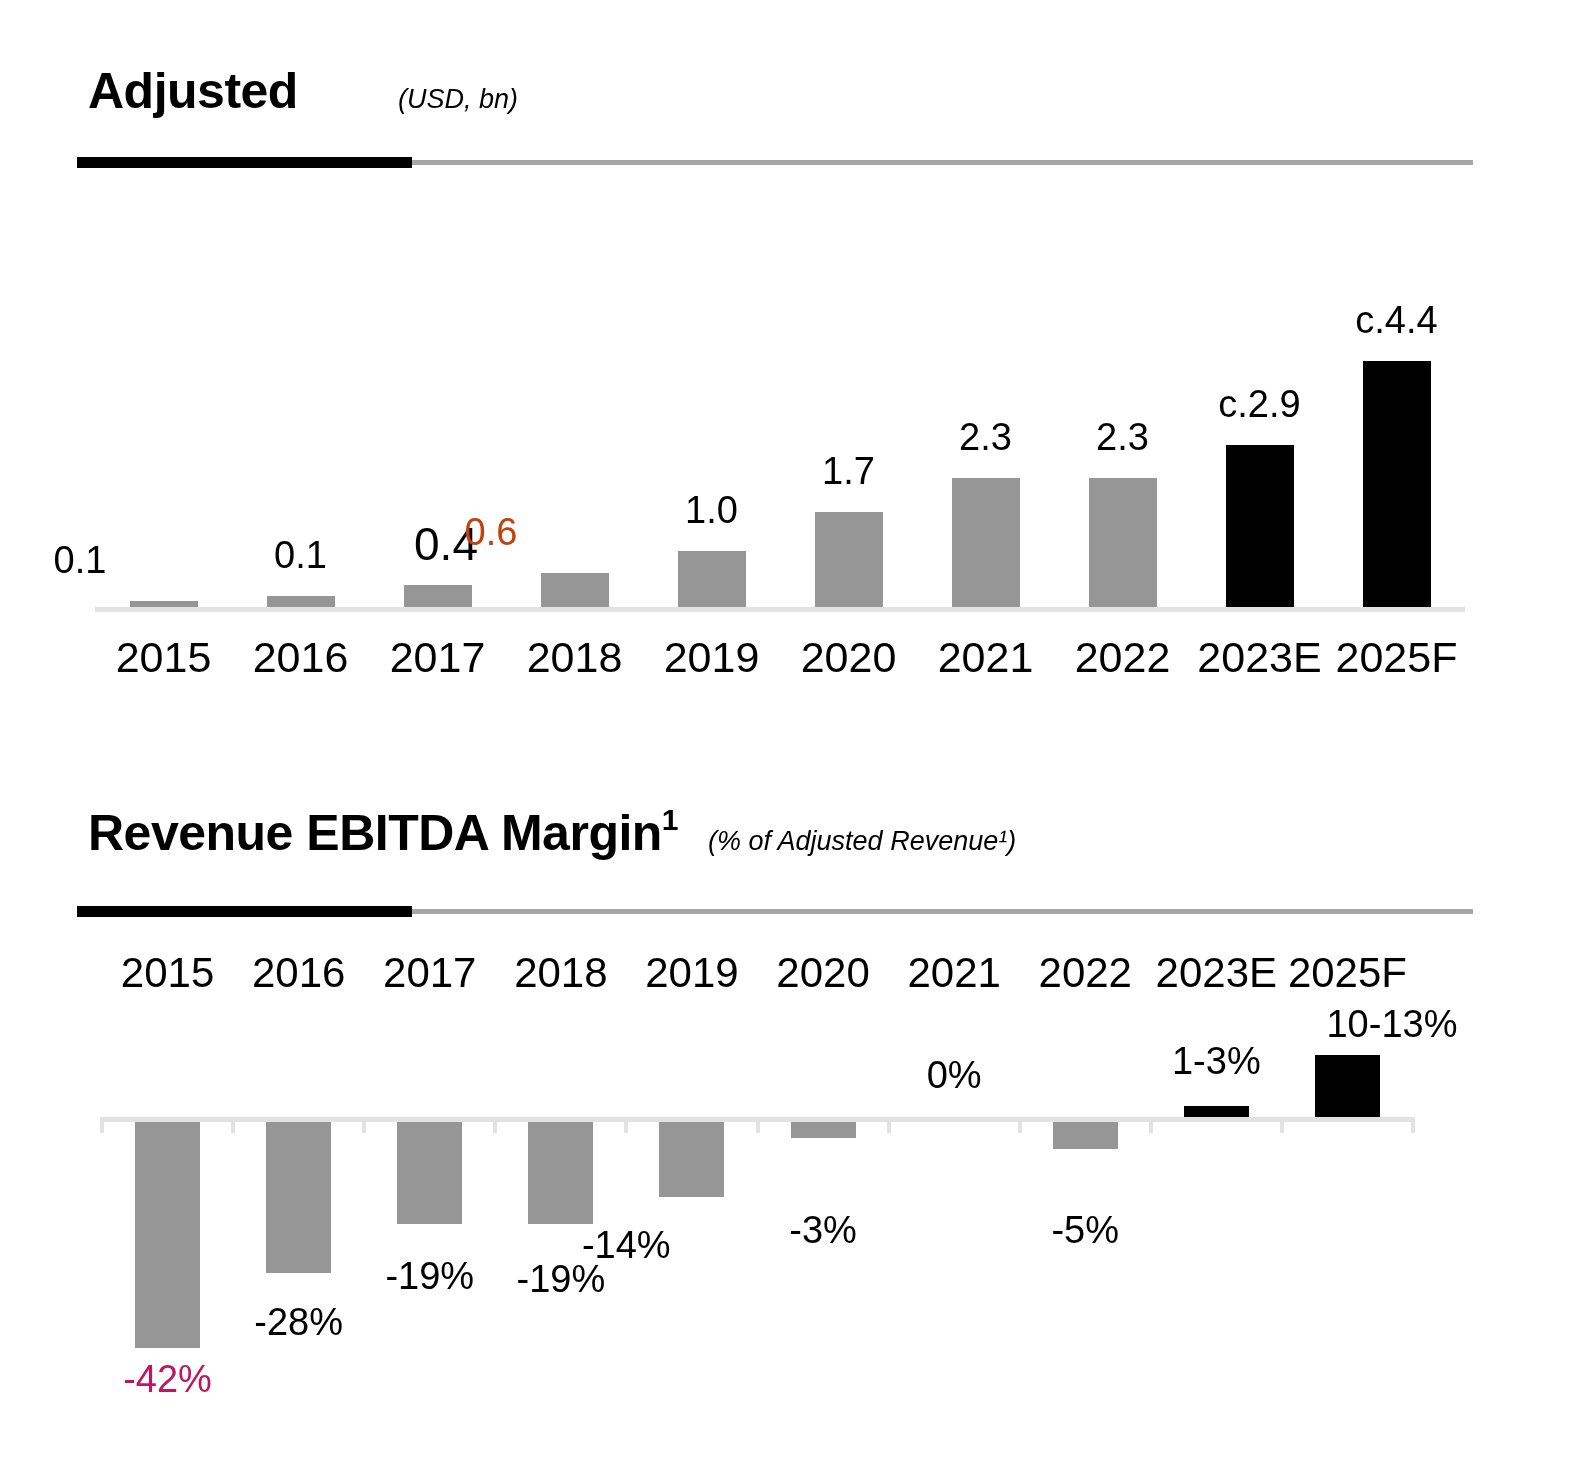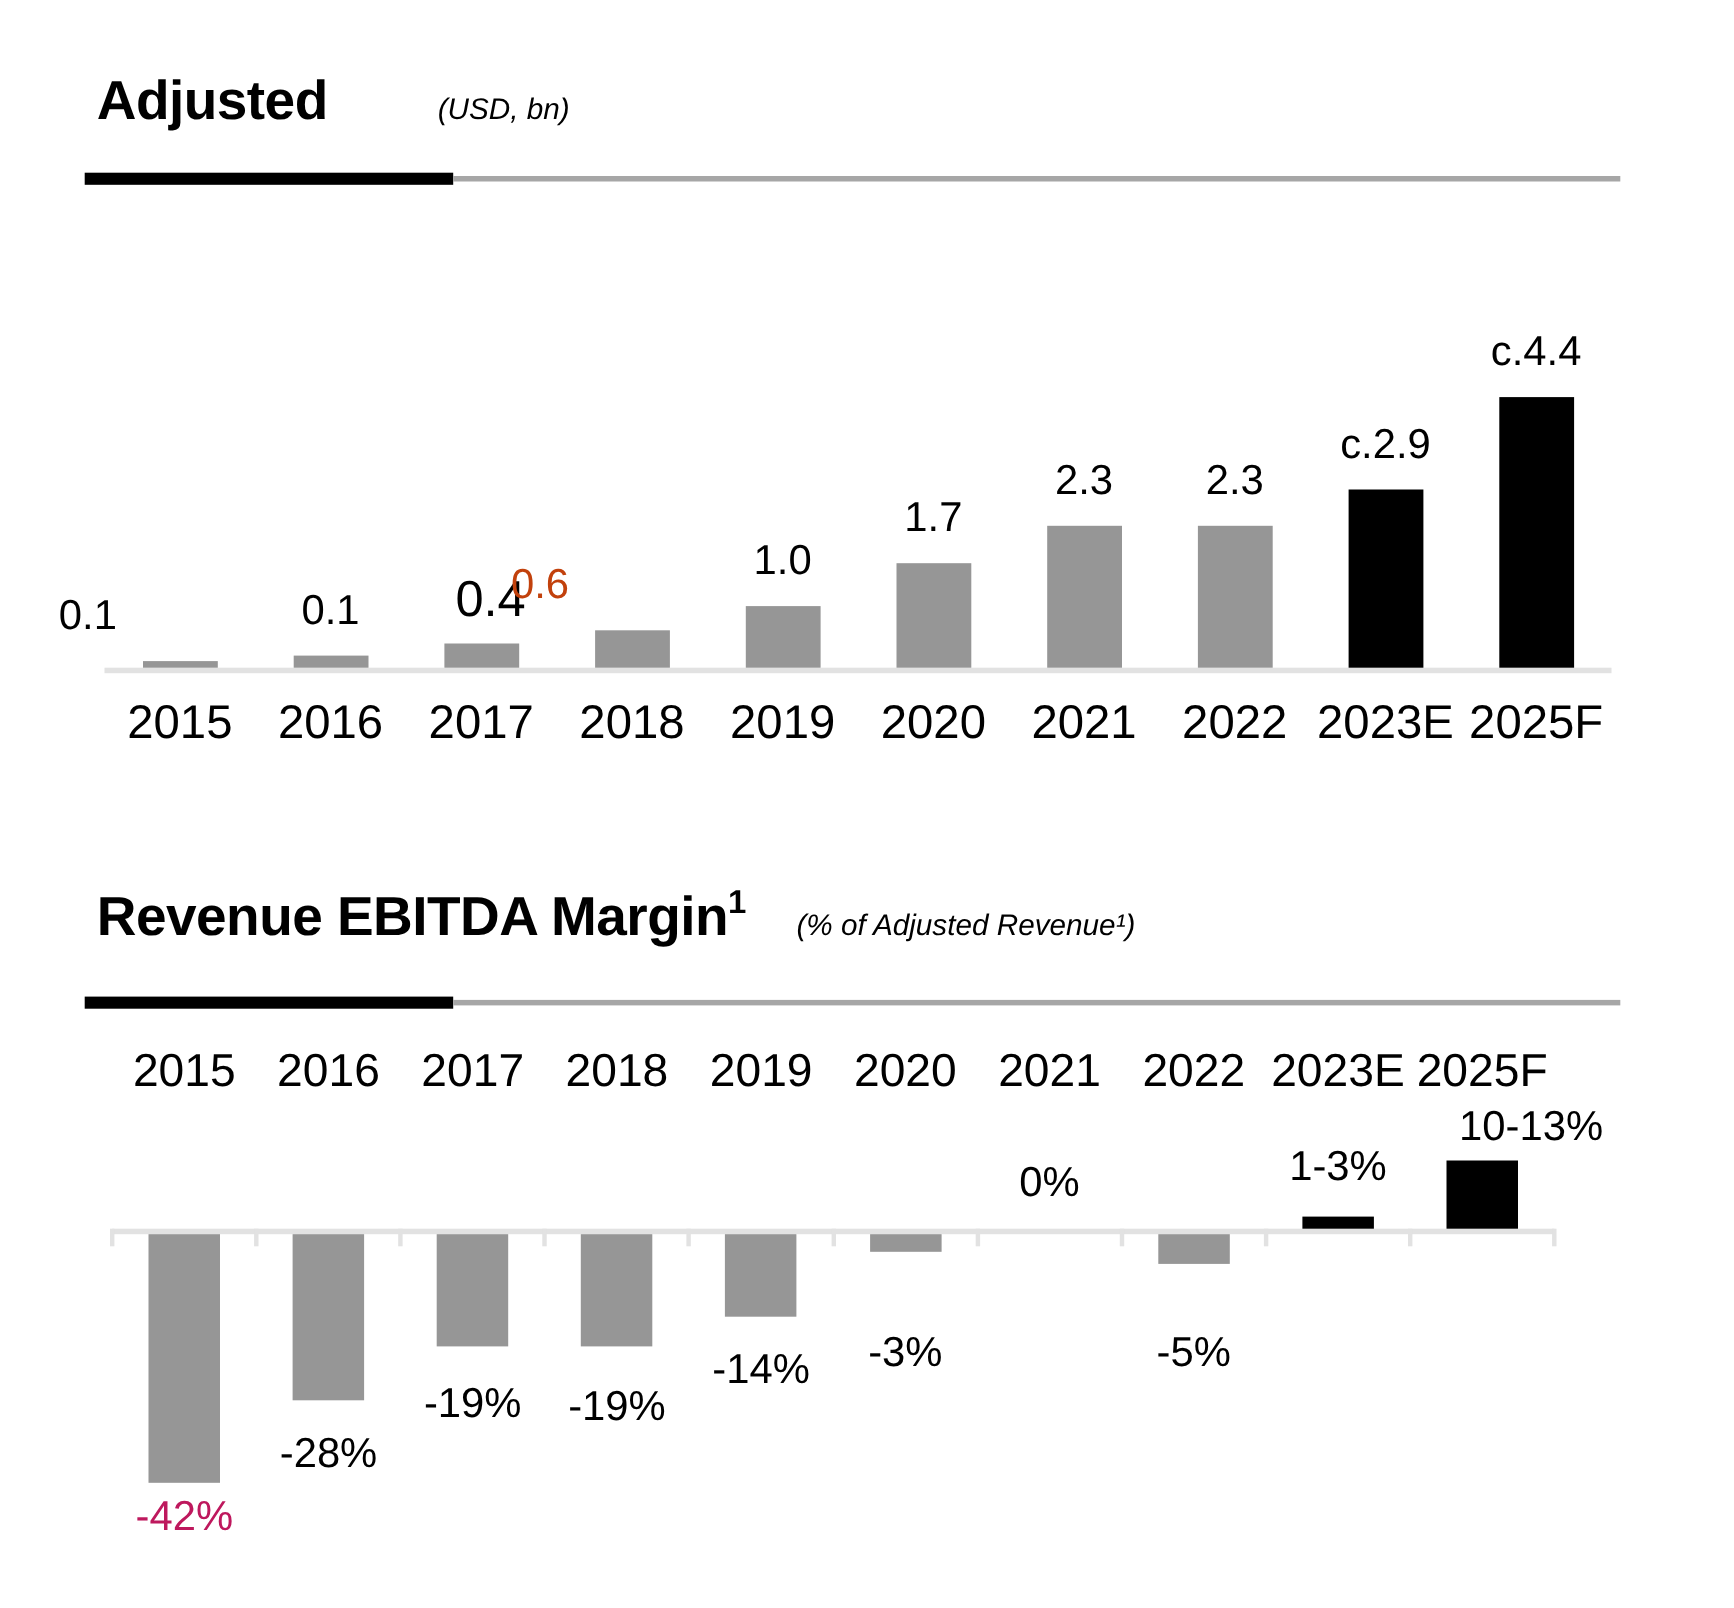--- a/index.html
+++ b/index.html
@@ -81,21 +81,21 @@
       <div style="position: absolute; left: 1225.5px; top: 445px; width: 68px; height: 162px; background: rgb(0, 0, 0);"></div>
       <div style="position: absolute; left: 1149.5px; top: 383px; width: 220px; text-align: center; font-size: 38px; line-height: 42px; color: rgb(0, 0, 0);">c.2.9</div>
       <div style="position: absolute; left: 1169.5px; top: 634px; width: 180px; text-align: center; font-size: 43px; line-height: 46px; color: rgb(0, 0, 0);">2023E</div>
       <div style="position: absolute; left: 1362.5px; top: 361px; width: 68px; height: 246px; background: rgb(0, 0, 0);"></div>
       <div style="position: absolute; left: 1286.5px; top: 299px; width: 220px; text-align: center; font-size: 38px; line-height: 42px; color: rgb(0, 0, 0);">c.4.4</div>
       <div style="position: absolute; left: 1306.5px; top: 634px; width: 180px; text-align: center; font-size: 43px; line-height: 46px; color: rgb(0, 0, 0);">2025F</div>
     </div>
 
   <div class="chart-header" style="left:88px;top:804px;">
     <span class="chart-title"><span>Revenue EBITDA Margin</span><sup>1</sup></span>
-    <span class="chart-subtitle" style="margin-left:46px;">(% of Adjusted Revenue¹)</span>
+    <span class="chart-subtitle" style="margin-left:30px;">(% of Adjusted Revenue¹)</span>
   </div>
   <div class="divider-black" style="top:906px;"></div>
   <div class="divider-gray" style="top:909px;"></div>
 
   <div class="chart-layer">
       <div style="position: absolute; left: 102px; top: 1117px; width: 1311px; height: 5px; background: rgb(226, 226, 226);"></div>
       <div style="position: absolute; left: 100px; top: 1117px; width: 4px; height: 16px; background: rgb(226, 226, 226);"></div>
       <div style="position: absolute; left: 231.1px; top: 1117px; width: 4px; height: 16px; background: rgb(226, 226, 226);"></div>
       <div style="position: absolute; left: 362.2px; top: 1117px; width: 4px; height: 16px; background: rgb(226, 226, 226);"></div>
       <div style="position: absolute; left: 493.3px; top: 1117px; width: 4px; height: 16px; background: rgb(226, 226, 226);"></div>
@@ -112,21 +112,21 @@
       <div style="position: absolute; left: 266.15px; top: 1122px; width: 65px; height: 151px; background: rgb(150, 150, 150);"></div>
       <div style="position: absolute; left: 188.65px; top: 1301px; width: 220px; text-align: center; font-size: 38px; line-height: 42px; color: rgb(0, 0, 0);">-28%</div>
       <div style="position: absolute; left: 208.65px; top: 950px; width: 180px; text-align: center; font-size: 42px; line-height: 46px; color: rgb(0, 0, 0);">2016</div>
       <div style="position: absolute; left: 397.25px; top: 1122px; width: 65px; height: 102px; background: rgb(150, 150, 150);"></div>
       <div style="position: absolute; left: 319.75px; top: 1255px; width: 220px; text-align: center; font-size: 38px; line-height: 42px; color: rgb(0, 0, 0);">-19%</div>
       <div style="position: absolute; left: 339.75px; top: 950px; width: 180px; text-align: center; font-size: 42px; line-height: 46px; color: rgb(0, 0, 0);">2017</div>
       <div style="position: absolute; left: 528.35px; top: 1122px; width: 65px; height: 102px; background: rgb(150, 150, 150);"></div>
       <div style="position: absolute; left: 450.85px; top: 1258px; width: 220px; text-align: center; font-size: 38px; line-height: 42px; color: rgb(0, 0, 0);">-19%</div>
       <div style="position: absolute; left: 470.85px; top: 950px; width: 180px; text-align: center; font-size: 42px; line-height: 46px; color: rgb(0, 0, 0);">2018</div>
       <div style="position: absolute; left: 659.45px; top: 1122px; width: 65px; height: 75px; background: rgb(150, 150, 150);"></div>
-      <div style="position: absolute; left: 581.95px; top: 1224px; width: 220px; text-align: center; font-size: 38px; line-height: 42px; color: rgb(0, 0, 0);">-14%</div>
+      <div style="position: absolute; left: 581.95px; top: 1224px; width: 220px; font-size: 38px; line-height: 42px; color: rgb(0, 0, 0);">-14%</div>
       <div style="position: absolute; left: 601.95px; top: 950px; width: 180px; text-align: center; font-size: 42px; line-height: 46px; color: rgb(0, 0, 0);">2019</div>
       <div style="position: absolute; left: 790.55px; top: 1122px; width: 65px; height: 16px; background: rgb(150, 150, 150);"></div>
       <div style="position: absolute; left: 713.05px; top: 1209px; width: 220px; text-align: center; font-size: 38px; line-height: 42px; color: rgb(0, 0, 0);">-3%</div>
       <div style="position: absolute; left: 733.05px; top: 950px; width: 180px; text-align: center; font-size: 42px; line-height: 46px; color: rgb(0, 0, 0);">2020</div>
       <div style="position: absolute; left: 844.15px; top: 1054px; width: 220px; text-align: center; font-size: 38px; line-height: 42px; color: rgb(0, 0, 0);">0%</div>
       <div style="position: absolute; left: 864.15px; top: 950px; width: 180px; text-align: center; font-size: 42px; line-height: 46px; color: rgb(0, 0, 0);">2021</div>
       <div style="position: absolute; left: 1052.75px; top: 1122px; width: 65px; height: 27px; background: rgb(150, 150, 150);"></div>
       <div style="position: absolute; left: 975.25px; top: 1209px; width: 220px; text-align: center; font-size: 38px; line-height: 42px; color: rgb(0, 0, 0);">-5%</div>
       <div style="position: absolute; left: 995.25px; top: 950px; width: 180px; text-align: center; font-size: 42px; line-height: 46px; color: rgb(0, 0, 0);">2022</div>
       <div style="position: absolute; left: 1183.85px; top: 1106px; width: 65px; height: 11px; background: rgb(0, 0, 0);"></div>

